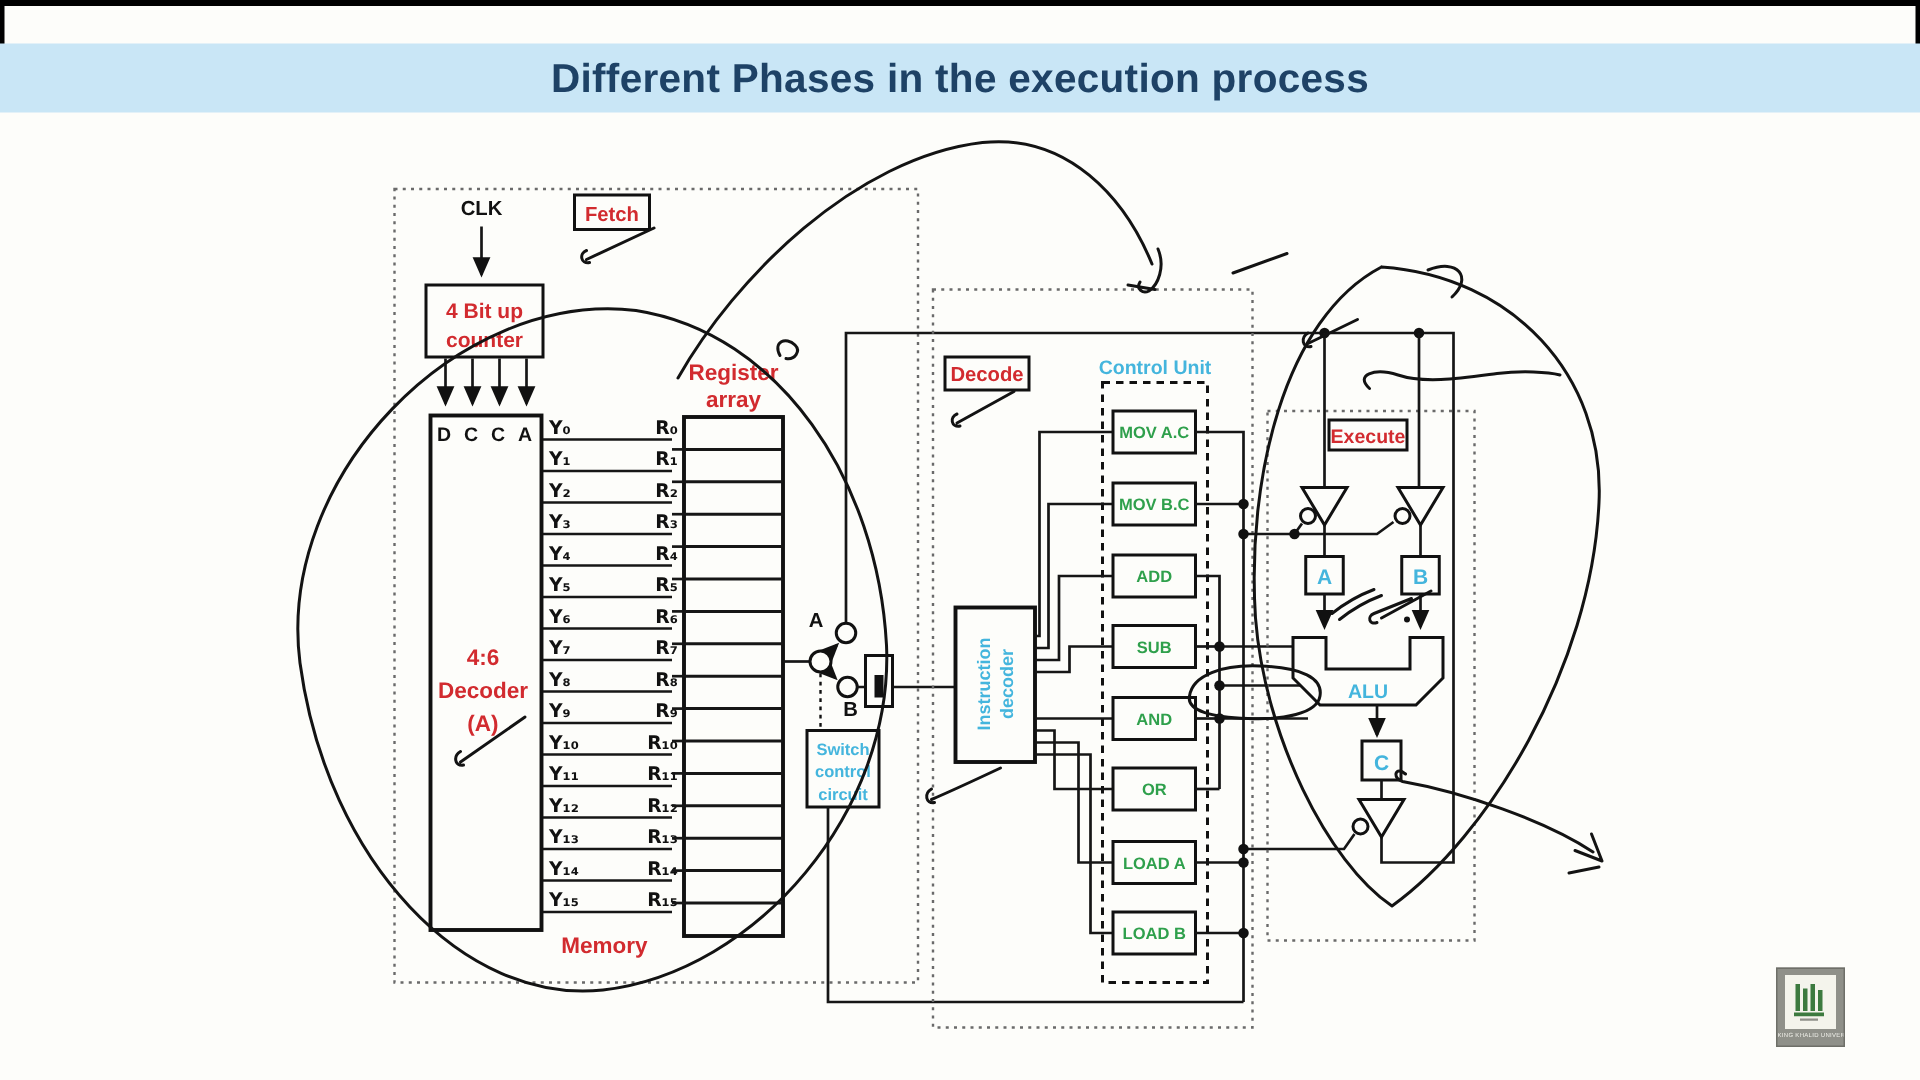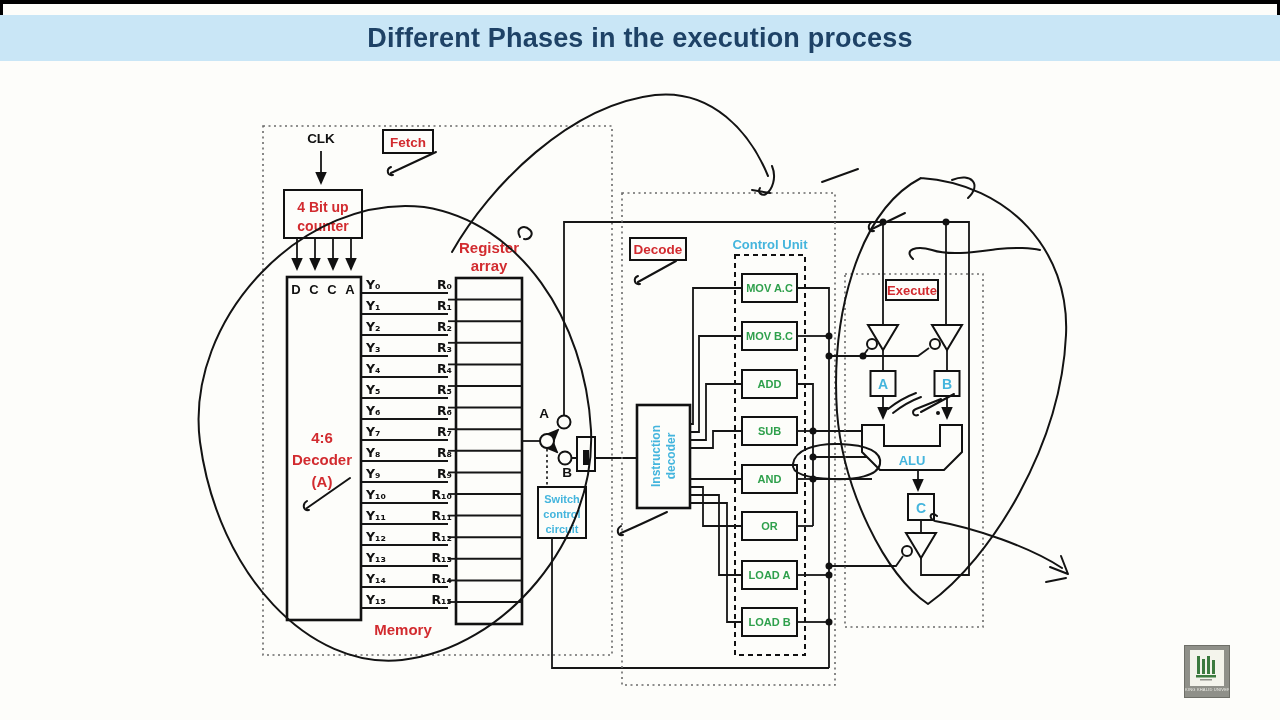--- a/index.html
+++ b/index.html
@@ -4,21 +4,21 @@
 <style>
   html,body{margin:0;padding:0;}
   body{
     width:1280px;height:720px;position:relative;overflow:hidden;
     background:#fdfdfa;font-family:"Liberation Sans",sans-serif;
   }
   .frame-top{position:absolute;left:0;top:0;width:1280px;height:4px;background:#000;}
   .frame-left{position:absolute;left:0;top:0;width:3px;height:46px;background:#000;}
   .frame-right{position:absolute;right:0;top:0;width:3px;height:46px;background:#000;}
   .titlebar{
-    position:absolute;left:0;top:15px;width:1280px;height:46px;
+    position:absolute;left:0;top:29px;width:1280px;height:46px;
     background:#c9e6f6;display:flex;align-items:center;justify-content:center;
   }
   .titlebar span{
     color:#1e4266;font-size:27px;font-weight:bold;letter-spacing:0.2px;
   }
   svg.diagram{position:absolute;left:0;top:0;}
   svg text{font-family:"Liberation Sans",sans-serif;}
   .blk{fill:#111;}
   .wire{stroke:#161616;stroke-width:1.8;fill:none;}
   .boxS{fill:#fdfdfa;stroke:#111;stroke-width:2;}

